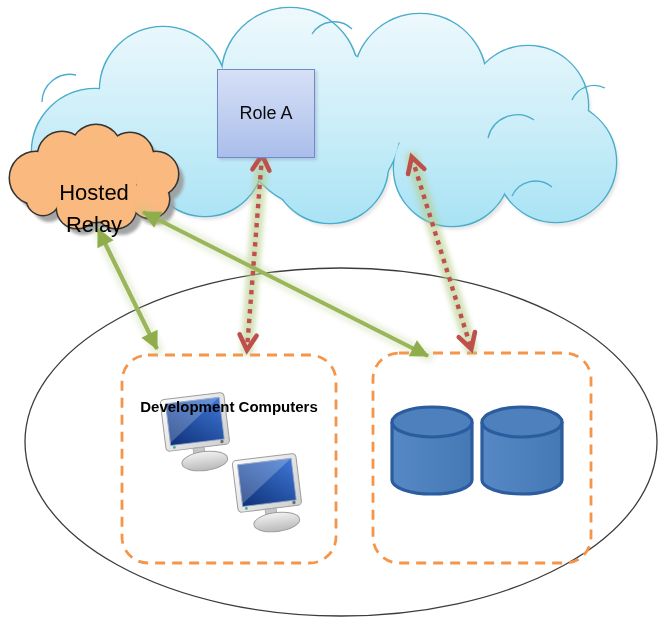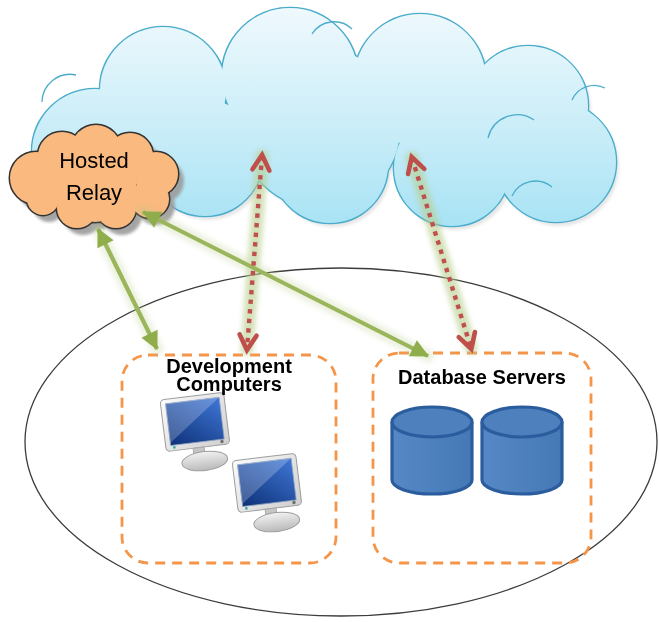--- a/index.html
+++ b/index.html
@@ -1,40 +1,40 @@
 <!DOCTYPE html>
 <html><head>
 <meta charset="utf-8">
 <style>
   html,body{margin:0;padding:0;background:#fff;}
   .stage{
     position:relative;width:659px;height:622px;background:#ffffff;overflow:hidden;
     font-family:"Liberation Sans", sans-serif;
   }
   .stage svg{position:absolute;left:0;top:0;}
-  .label{position:absolute;color:#000;display:flex;align-items:center;justify-content:center;text-align:center;}
+  .label{position:absolute;color:#000;display:flex;align-items:center;justify-content:center;text-align:center;margin-top:32px;}
   .role-box{
     position:absolute;display:flex;align-items:center;justify-content:center;
     font-size:18px;color:#0a0a0a;
   }
   .role-a{
     left:217px;top:69px;width:96px;height:87px;
     background:linear-gradient(to bottom,#d6e0f6 0%,#c3d1f1 45%,#aabeea 100%);
     border:1px solid #7189c6;box-shadow:2px 2px 3px rgba(120,135,175,0.35);
   }
   .role-b{
     left:361px;top:67px;width:95px;height:89px;
     background:linear-gradient(to bottom,#f4fadc 0%,#e8f2bf 45%,#d7e8a0 100%);
     border:1px solid #a9bf5e;box-shadow:2px 2px 3px rgba(140,150,110,0.35);
   }
   .relay-label{
     left:28px;top:143px;width:132px;height:68px;
     font-size:22px;line-height:32px;
   }
-  .group-title{font-weight:bold;font-size:20px;line-height:18px;}
+  .group-title{font-weight:bold;font-size:15px;line-height:18px;}
   .dev-title{left:124px;top:366px;width:210px;height:18px;}
   .db-title{left:375px;top:368px;width:214px;height:18px;}
 </style>
 </head>
 <body>
 
 <div class="stage">
 
 <svg width="659" height="622" viewBox="0 0 659 622">
   <defs>
@@ -159,17 +159,19 @@
     </g>
 
     <path d="M98,229 L157,349" stroke="#9ab55a" stroke-width="4.2" marker-start="url(#ag)" marker-end="url(#ag)"></path>
     <path d="M143,212 L428,356" stroke="#9ab55a" stroke-width="4.2" marker-start="url(#ag)" marker-end="url(#ag)"></path>
 
     <path d="M262,156 L247,349" stroke="#c0504d" stroke-width="4.4" stroke-dasharray="4.4 5.2" marker-start="url(#ar)" marker-end="url(#ar)"></path>
     <path d="M412,158 L471,348" stroke="#c0504d" stroke-width="4.4" stroke-dasharray="4.4 5.2" marker-start="url(#ar)" marker-end="url(#ar)"></path>
   </g>
 </svg>
 
+<div class="role-box role-a">
+  <span>Role A</span>
+</div>
 <div class="label relay-label">Hosted Relay</div>
 <div class="label group-title dev-title">Development Computers</div>
-<div class="label group-title db-title">Database Servers</div>
 
 </div>
 
 </body></html>

